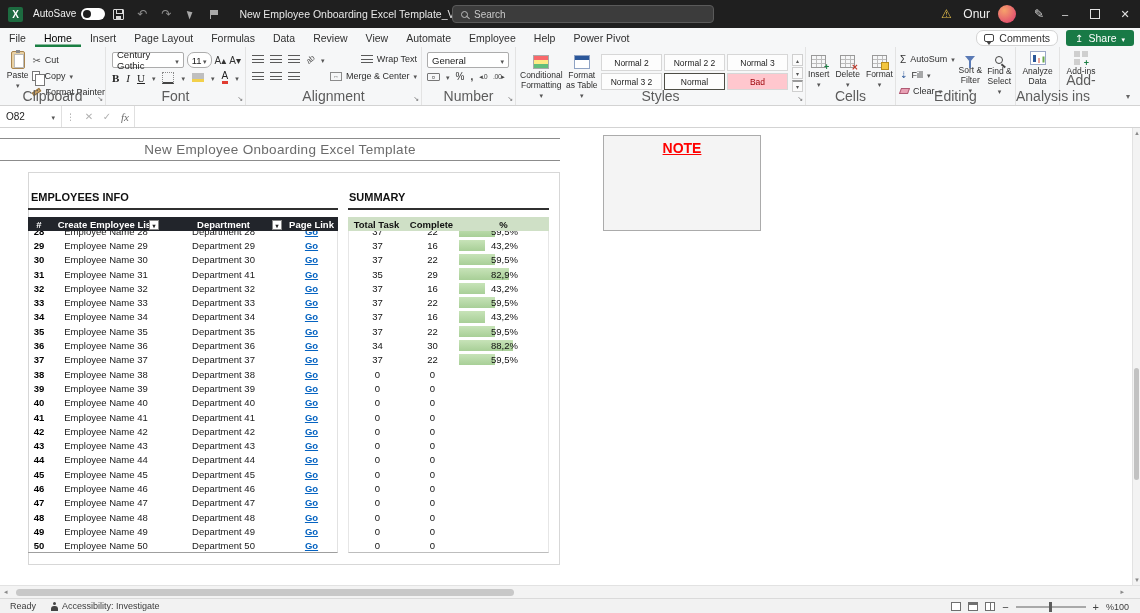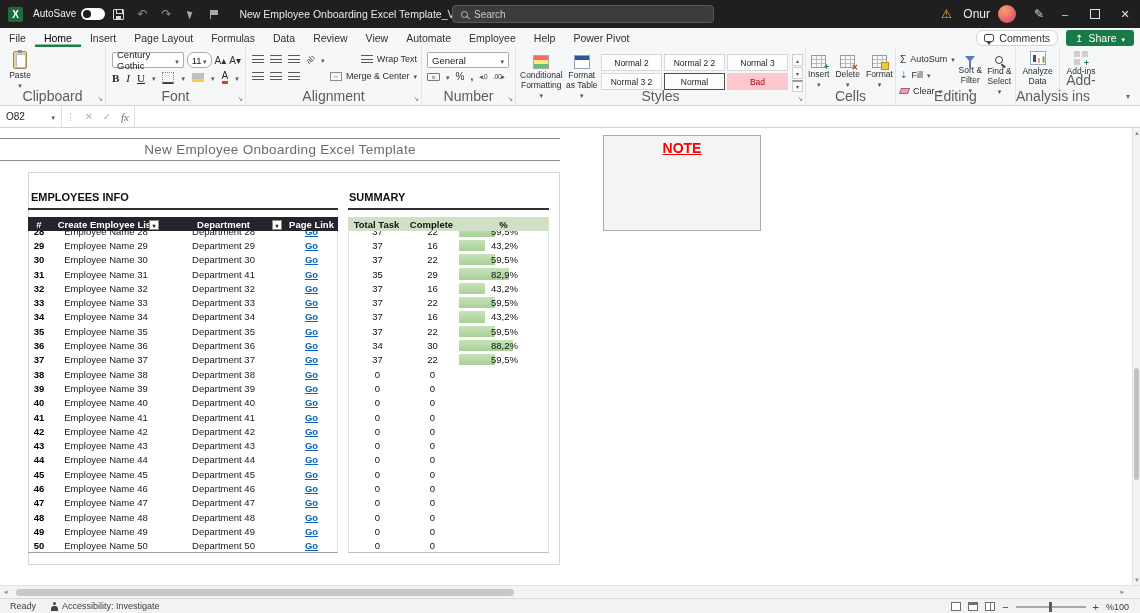--- a/index.html
+++ b/index.html
@@ -251,20 +251,35 @@
 </div>
 
 <div class="ribbon">
 
   <div class="group g-clipboard">
     <div class="bigbtn" style="width:34px; margin-left:3px;">
       <span class="ic-clipboard"></span>
       <span>Paste</span>
       <span class="caret-dk"></span>
     </div>
+    <div style="display:flex; flex-direction:column; gap:2px; padding-top:6px;">
+      <span class="smallbtn">
+          <span class="ic-scissors"></span>
+          <span>Cut</span>
+        </span>
+      <span class="smallbtn">
+          <span class="ic-copy"></span>
+          <span>Copy</span>
+          <span class="caret-dk"></span>
+        </span>
+      <span class="smallbtn">
+          <span class="ic-brush"></span>
+          <span>Format Painter</span>
+        </span>
+    </div>
     <span class="group-label">Clipboard</span>
     <span class="launcher"></span>
   </div>
 
   <div class="group g-font">
     <div class="frow">
       <span class="combo" style="width:76px;">
           <span>Century Gothic</span>
           <span class="caret-dk"></span>
         </span>

